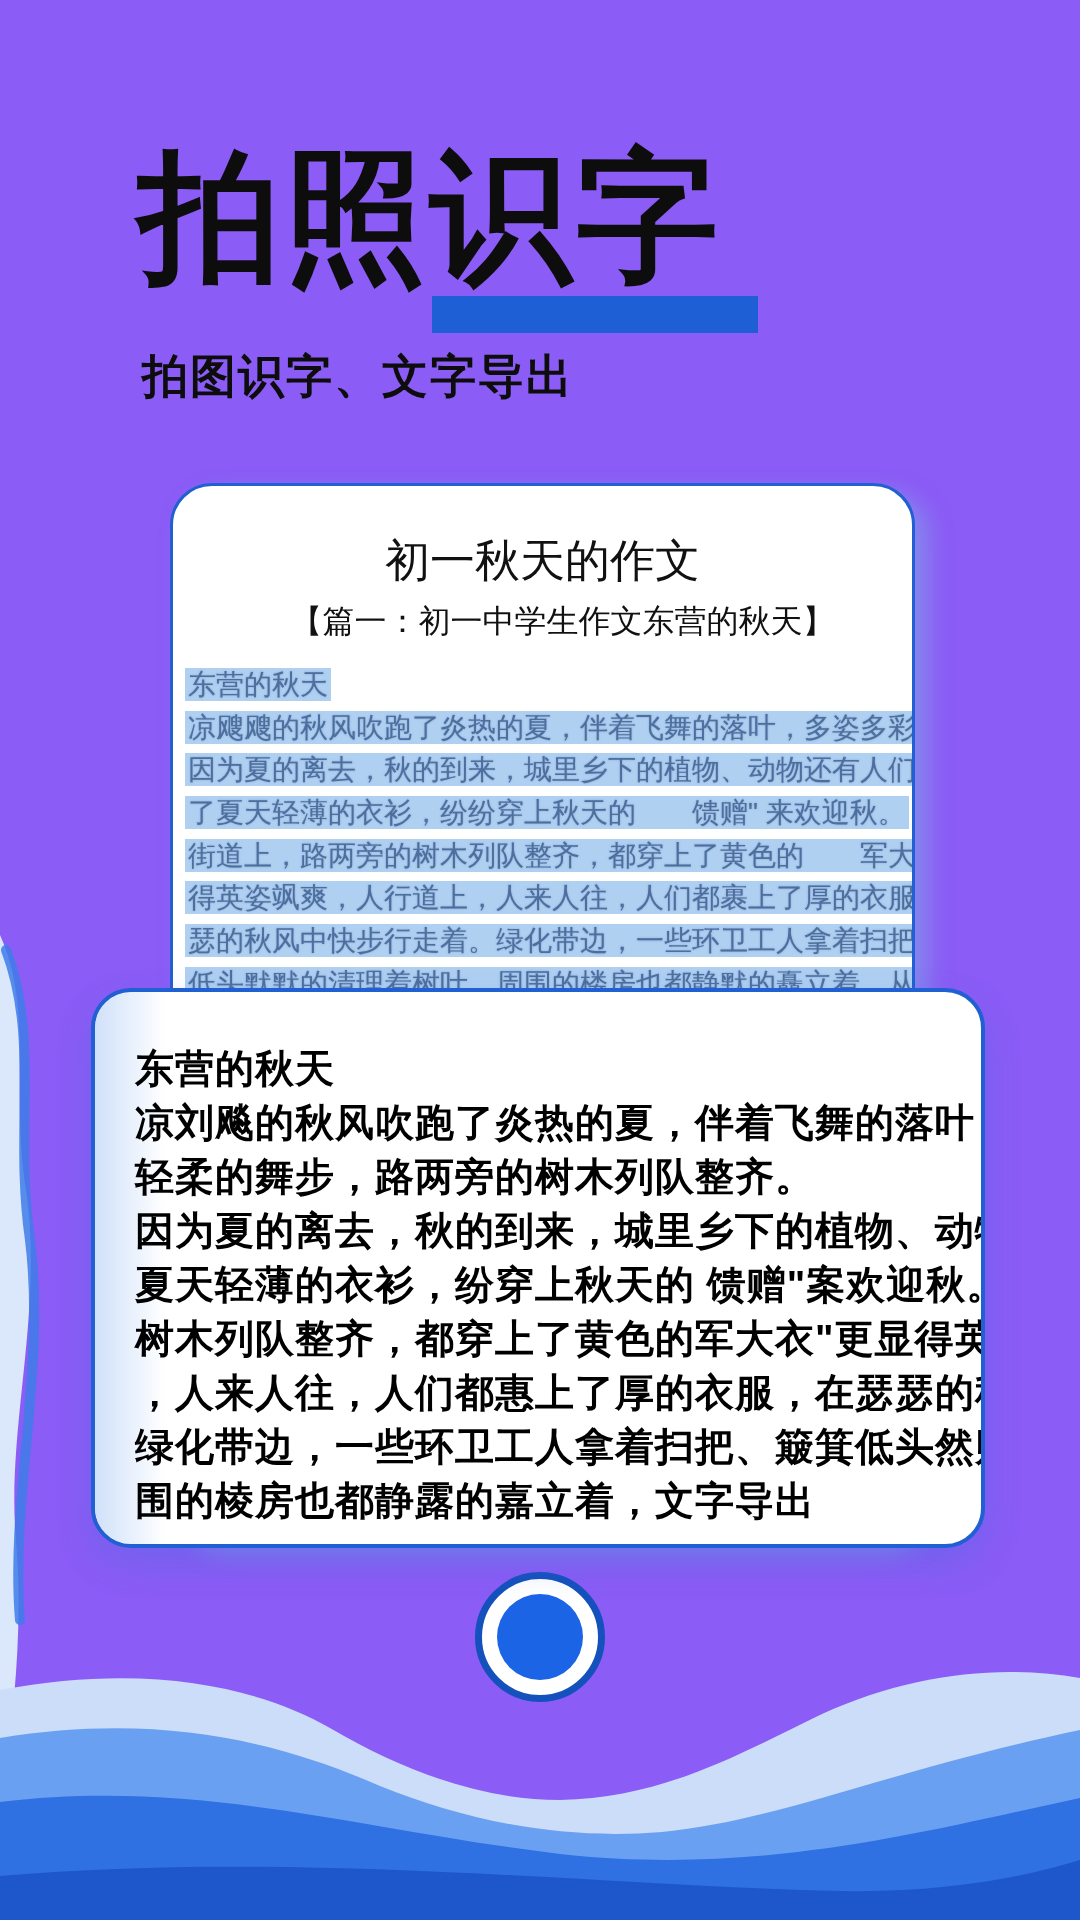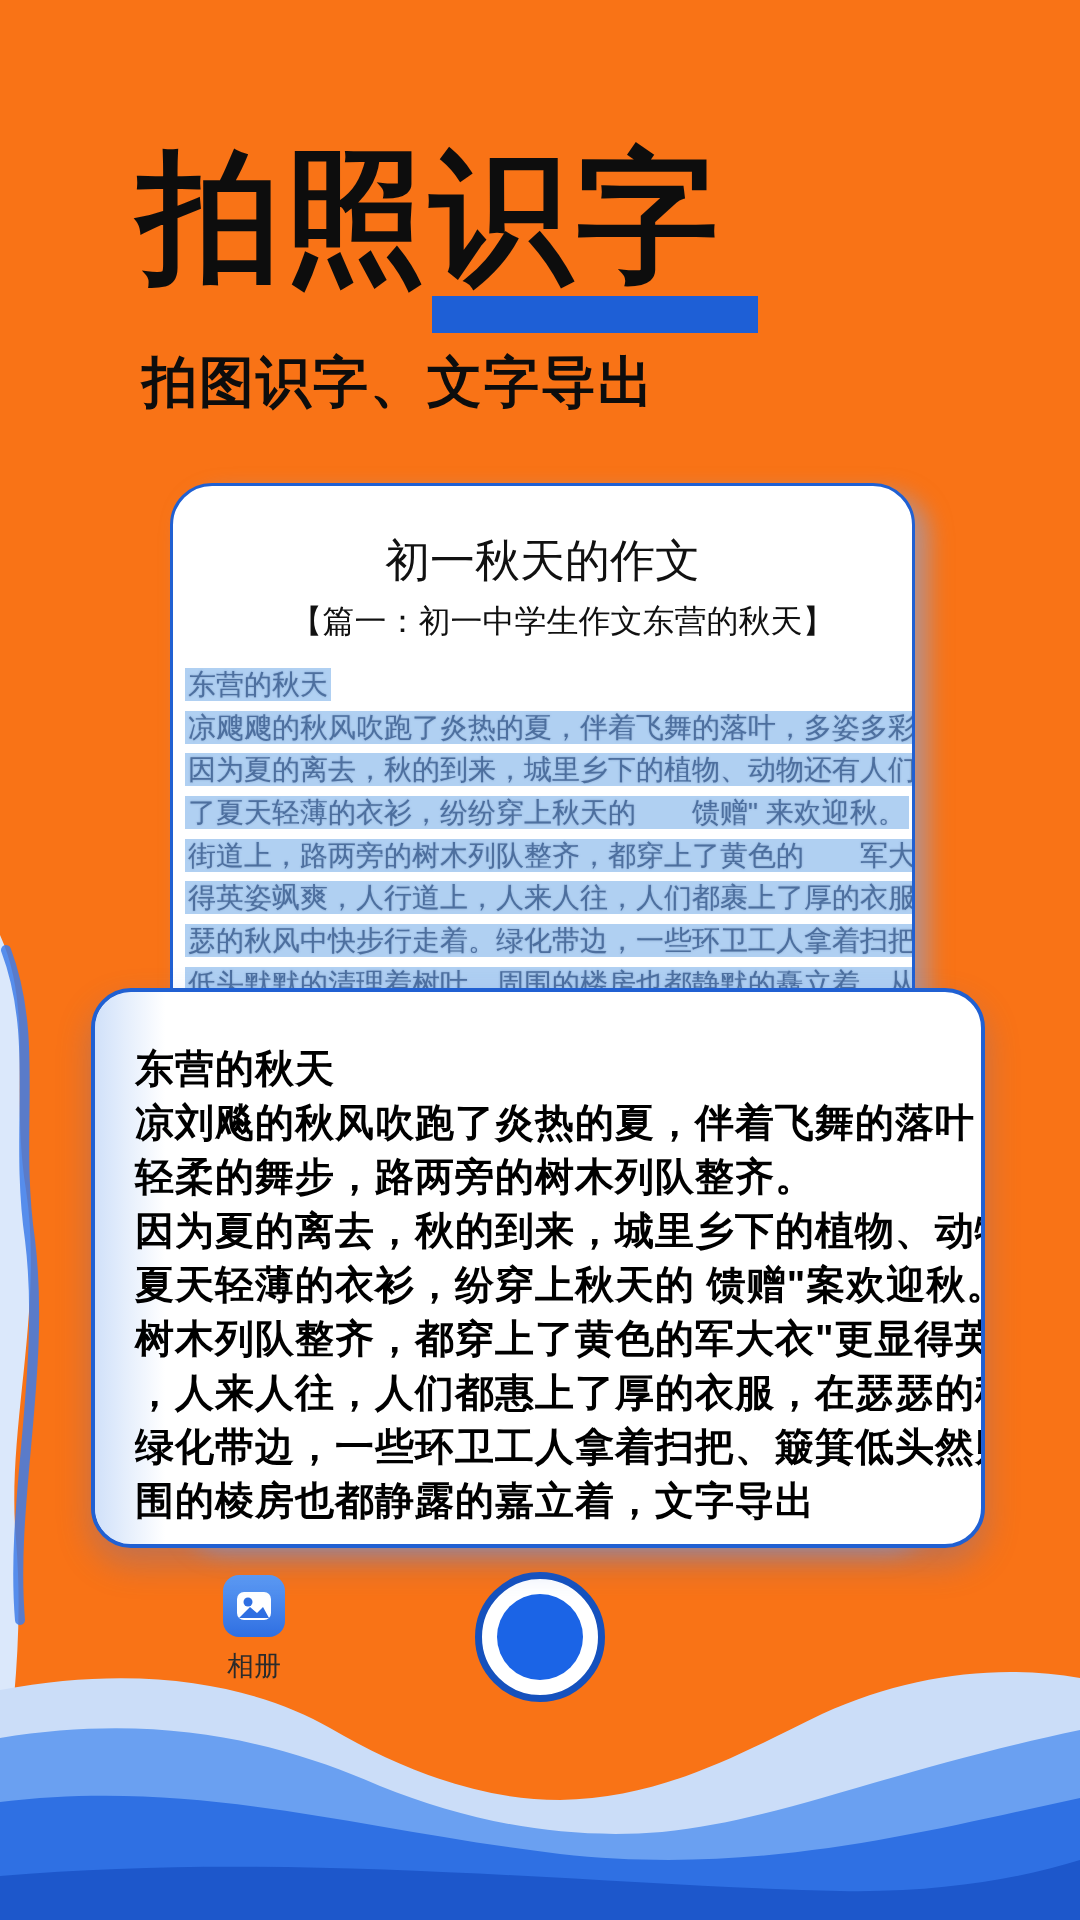--- a/index.html
+++ b/index.html
@@ -1,33 +1,33 @@
 <!DOCTYPE html>
 <html><head>
 <meta charset="utf-8">
 <style>
   html,body{margin:0;padding:0;background:#e8eef8;}
   .screen{
     position:relative;width:1080px;height:1920px;margin:0 auto;
-    background:#f97316;overflow:hidden;
+    background:#8b5cf6;overflow:hidden;
     font-family:"Liberation Sans","DejaVu Sans",sans-serif;
   }
   
   .decor{position:absolute;left:0;top:0;width:1080px;height:1920px;z-index:1;}
 
   
   .hero{position:absolute;left:0;top:0;width:1080px;z-index:2;}
   .hero-underline{position:absolute;left:432px;top:296px;width:326px;height:37px;z-index:0;}
   .hero-title{
     position:absolute;left:138px;top:142px;margin:0;z-index:1;
     font-size:142px;font-weight:900;color:#0d0d0d;letter-spacing:4px;line-height:150px;white-space:nowrap;
   }
   .hero-sub{
     position:absolute;left:142px;top:346px;z-index:1;
-    font-size:55px;font-weight:700;color:#0d0d0d;letter-spacing:2px;white-space:nowrap;
+    font-size:46px;font-weight:700;color:#0d0d0d;letter-spacing:2px;white-space:nowrap;
   }
 
   
   .doc-card{
     position:absolute;left:170px;top:483px;width:745px;height:1060px;z-index:2;
     background:#ffffff;border:3px solid #2060d2;border-radius:42px;
     box-shadow:14px 10px 22px rgba(130,168,232,.55);
     box-sizing:border-box;overflow:hidden;
   }
   .doc-title{margin-top:44px;text-align:center;font-size:45px;font-weight:400;color:#111;line-height:62px;}
@@ -119,33 +119,18 @@
         <div class="result-line">因为夏的离去，秋的到来，城里乡下的植物、动物还有人们都脱去了</div>
         <div class="result-line">夏天轻薄的衣衫，纷穿上秋天的 馈赠"案欢迎秋。街道上，路两旁的</div>
         <div class="result-line">树木列队整齐，都穿上了黄色的军大衣"更显得英淡飒爽，人行道上</div>
         <div class="result-line">，人来人往，人们都惠上了厚的衣服，在瑟瑟的秋风中快步行走着。</div>
         <div class="result-line">绿化带边，一些环卫工人拿着扫把、簸箕低头然财的消理着树叶，周</div>
         <div class="result-line">围的棱房也都静露的嘉立着，文字导出</div>
       </div>
   </div>
 
   <div class="camera-bar">
-    <div class="album">
-      <svg class="album-icon" width="64" height="64" viewBox="0 0 64 64" xmlns="http://www.w3.org/2000/svg">
-        <defs>
-          <linearGradient id="albGrad" x1="0" y1="0" x2="0" y2="1">
-            <stop offset="0" stop-color="#5e9cf4"></stop>
-            <stop offset="1" stop-color="#2f6fe2"></stop>
-          </linearGradient>
-        </defs>
-        <rect x="1" y="1" width="62" height="62" rx="16" fill="url(#albGrad)"></rect>
-        <rect x="15" y="18" width="34" height="28" rx="7" fill="#ffffff"></rect>
-        <circle cx="26" cy="28" r="4.5" fill="#2f6fe2"></circle>
-        <path d="M17,44 L28,33 L35,39 L41,33 L47,44 Z" fill="#2f6fe2"></path>
-      </svg>
-      <div class="album-label">相册</div>
-    </div>
     <div class="shutter">
       <div class="shutter-inner"></div>
     </div>
   </div>
 
 </div>
 
 </body></html>

